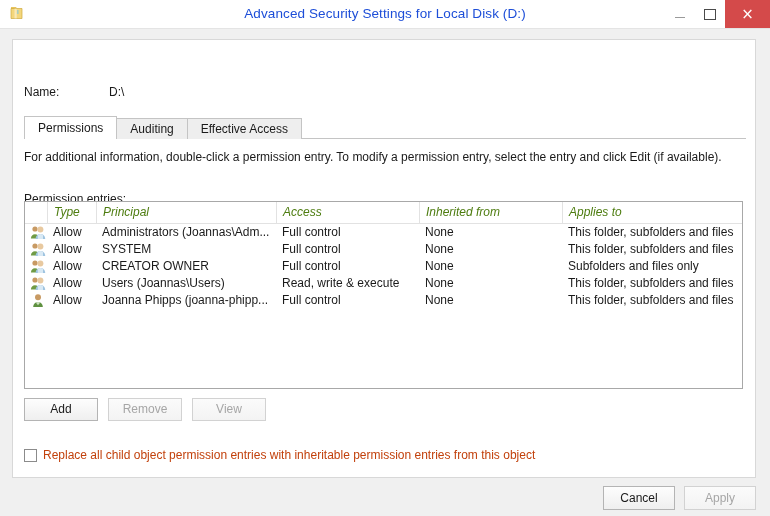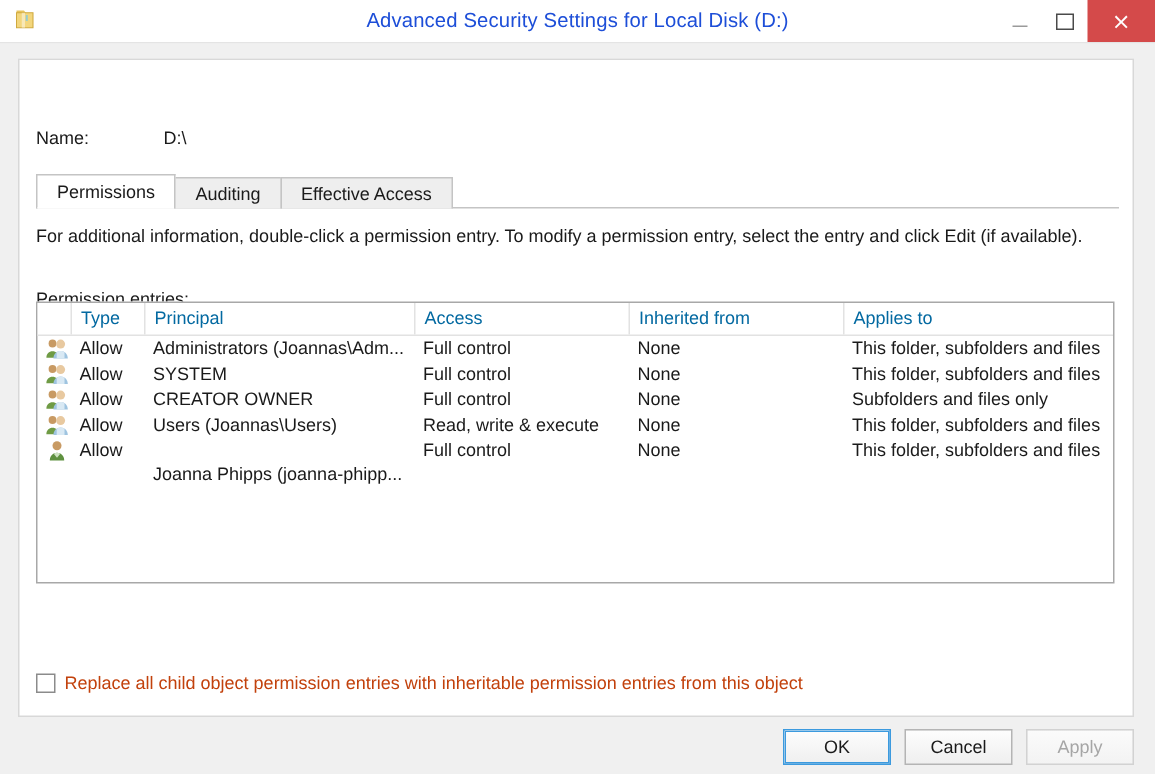--- a/index.html
+++ b/index.html
@@ -184,25 +184,26 @@
     height: 21px;
     border-bottom: 1px solid #e2e2e2;
     background: #ffffff;
   }
   .hcell {
     position: absolute;
     top: 0;
     height: 21px;
     line-height: 21px;
     font-size: 12px;
-    color: #0369a1;
+    color: #4d7c0f;
     padding-left: 6px;
     box-sizing: border-box;
     border-left: 1px solid #e2e2e2;
     white-space: nowrap;
+    font-style: italic;
   }
   .hcell.first { border-left: none; }
 
   .row {
     position: relative;
     height: 17px;
   }
   .cell {
     position: absolute;
     top: 0;
@@ -401,32 +402,36 @@
           <div class="cell" style="left: 400px; width: 135px;">None</div>
           <div class="cell" style="left: 543px; width: 172px;">This folder, subfolders and files</div>
         </div>
         <div class="row">
           <span class="cell-icon"><svg width="16" height="15" viewBox="0 0 16 15">
               <circle cx="8" cy="4.2" r="3" fill="#c89a63"></circle>
               <path d="M3.2 14c0-3 2.1-5.1 4.8-5.1s4.8 2.1 4.8 5.1z" fill="#5f9140"></path>
               <path d="M8 8.9c-.8 0-1.6.2-2.2.6L8 12.2l2.2-2.7c-.6-.4-1.4-.6-2.2-.6z" fill="#cfe3c2"></path>
             </svg></span>
           <div class="cell" style="left: 28px; width: 41px;">Allow</div>
-          <div class="cell" style="left: 77px; width: 172px; margin-top: 16px;">Joanna Phipps (joanna-phipp...</div>
+          <div class="cell" style="left: 77px; width: 172px;">Joanna Phipps (joanna-phipp...</div>
           <div class="cell" style="left: 257px; width: 135px;">Full control</div>
           <div class="cell" style="left: 400px; width: 135px;">None</div>
           <div class="cell" style="left: 543px; width: 172px;">This folder, subfolders and files</div>
         </div>
       </div>
   </div>
 
+  <div class="action-btns">
+    <button class="btn">Add</button>
+    <button class="btn disabled">Remove</button>
+    <button class="btn disabled">View</button>
+  </div>
 
   <div class="check-row">
     <span class="checkbox"></span>
     <span>Replace all child object permission entries with inheritable permission entries from this object</span>
   </div>
 </div>
 
 <div class="footer">
-  <button class="btn focus">OK</button>
   <button class="btn">Cancel</button>
   <button class="btn disabled">Apply</button>
 </div>
 
 </body></html>

